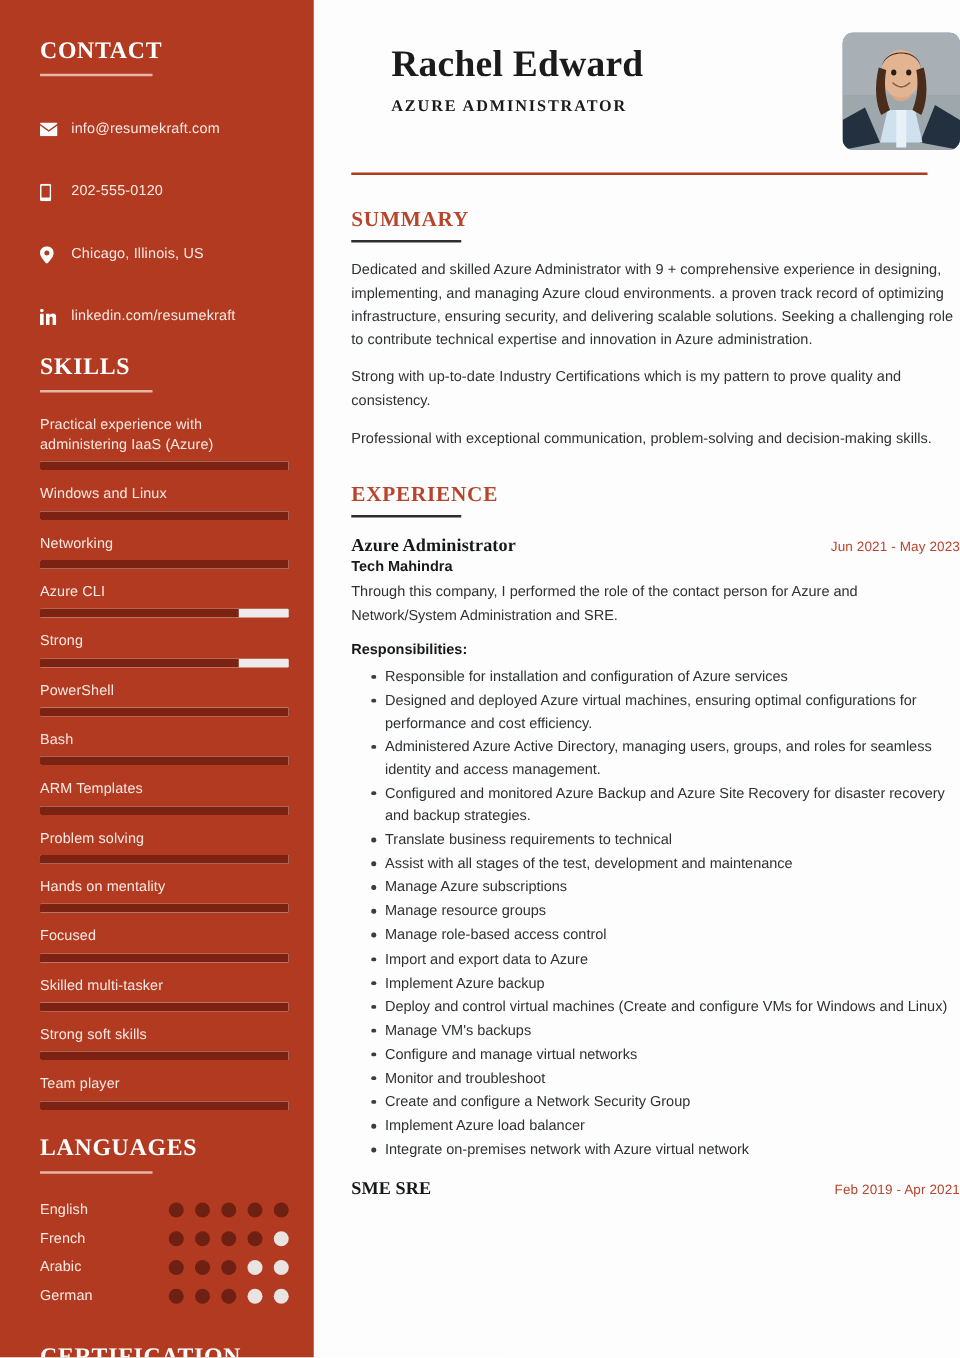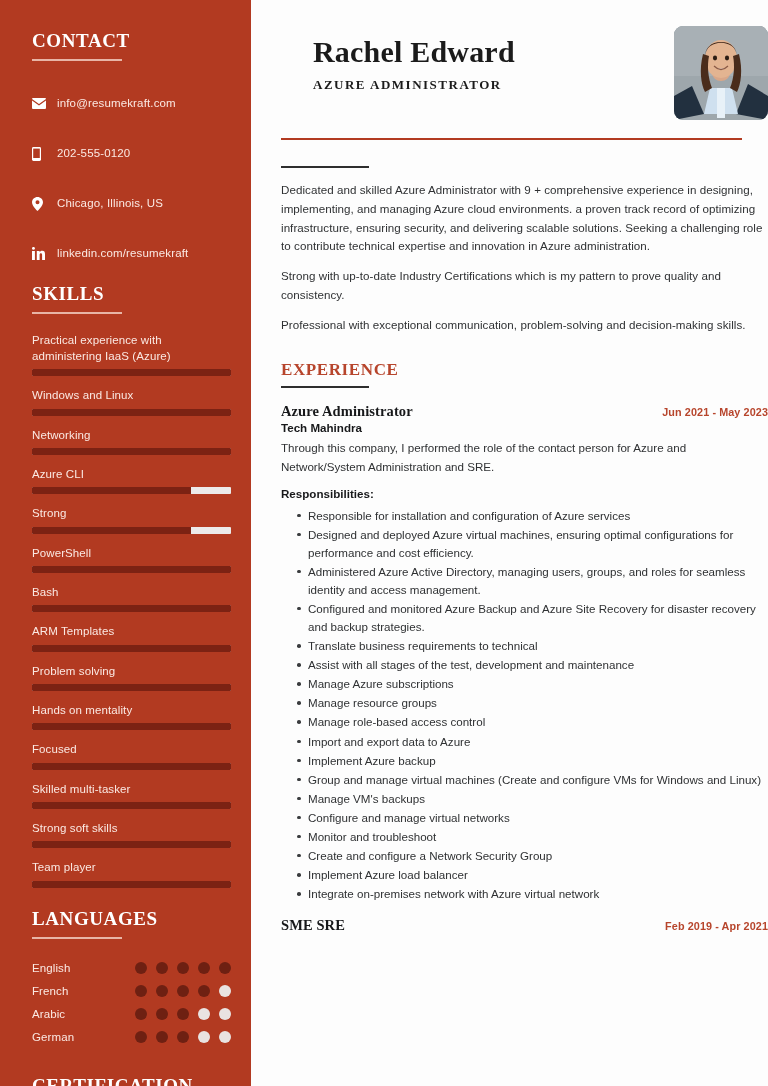--- a/index.html
+++ b/index.html
@@ -169,21 +169,21 @@
   }
   .job-title {
     font-family:"Liberation Serif", serif;
     font-weight:bold;
     font-size:14.5px;
     color:#17181a;
     letter-spacing:0.1px;
   }
   .job-date {
     font-size:10.8px;
-    font-weight:bold;
+    font-weight:normal;
     color:#b7452c;
     letter-spacing:0.1px;
     white-space:nowrap;
   }
   .job-company {
     font-size:11.6px;
     font-weight:bold;
     color:#17181a;
     margin-top:1px;
   }
@@ -441,20 +441,21 @@
           <ellipse cx="41" cy="32" rx="2.1" ry="2.4" fill="#2a1c14"></ellipse>
           <ellipse cx="53" cy="32" rx="2.1" ry="2.4" fill="#2a1c14"></ellipse>
           <path d="M41 41 Q47 46 53 41 Q47 44 41 41 Z" fill="#ffffff"></path>
           <path d="M40 40 Q47 47 54 40" stroke="#8b5a45" stroke-width="1.2" fill="none"></path>
         </svg>
       </div>
     </div>
     <div class="hdr-rule"></div>
 
     <section class="sec">
+      <div class="sec-head">SUMMARY</div>
       <div class="sec-rule"></div>
       <p class="para">Dedicated and skilled Azure Administrator with 9 + comprehensive experience in designing, implementing, and managing Azure cloud environments. a proven track record of optimizing infrastructure, ensuring security, and delivering scalable solutions. Seeking a challenging role to contribute technical expertise and innovation in Azure administration.</p>
       <p class="para tight">Strong with up-to-date Industry Certifications which is my pattern to prove quality and consistency.</p>
       <p class="para tight">Professional with exceptional communication, problem-solving and decision-making skills.</p>
     </section>
 
     <section class="sec">
       <div class="sec-head">EXPERIENCE</div>
       <div class="sec-rule"></div>
 
@@ -471,21 +472,21 @@
             <li>Designed and deployed Azure virtual machines, ensuring optimal configurations for performance and cost efficiency.</li>
             <li>Administered Azure Active Directory, managing users, groups, and roles for seamless identity and access management.</li>
             <li>Configured and monitored Azure Backup and Azure Site Recovery for disaster recovery and backup strategies.</li>
             <li>Translate business requirements to technical</li>
             <li>Assist with all stages of the test, development and maintenance</li>
             <li>Manage Azure subscriptions</li>
             <li>Manage resource groups</li>
             <li>Manage role-based access control</li>
             <li>Import and export data to Azure</li>
             <li>Implement Azure backup</li>
-            <li>Group and manage virtual machines (Create and configure VMs for Windows and Linux)</li>
+            <li>Deploy and control virtual machines (Create and configure VMs for Windows and Linux)</li>
             <li>Manage VM's backups</li>
             <li>Configure and manage virtual networks</li>
             <li>Monitor and troubleshoot</li>
             <li>Create and configure a Network Security Group</li>
             <li>Implement Azure load balancer</li>
             <li>Integrate on-premises network with Azure virtual network</li>
           </ul>
       </div>
 
       <div class="job job2">

